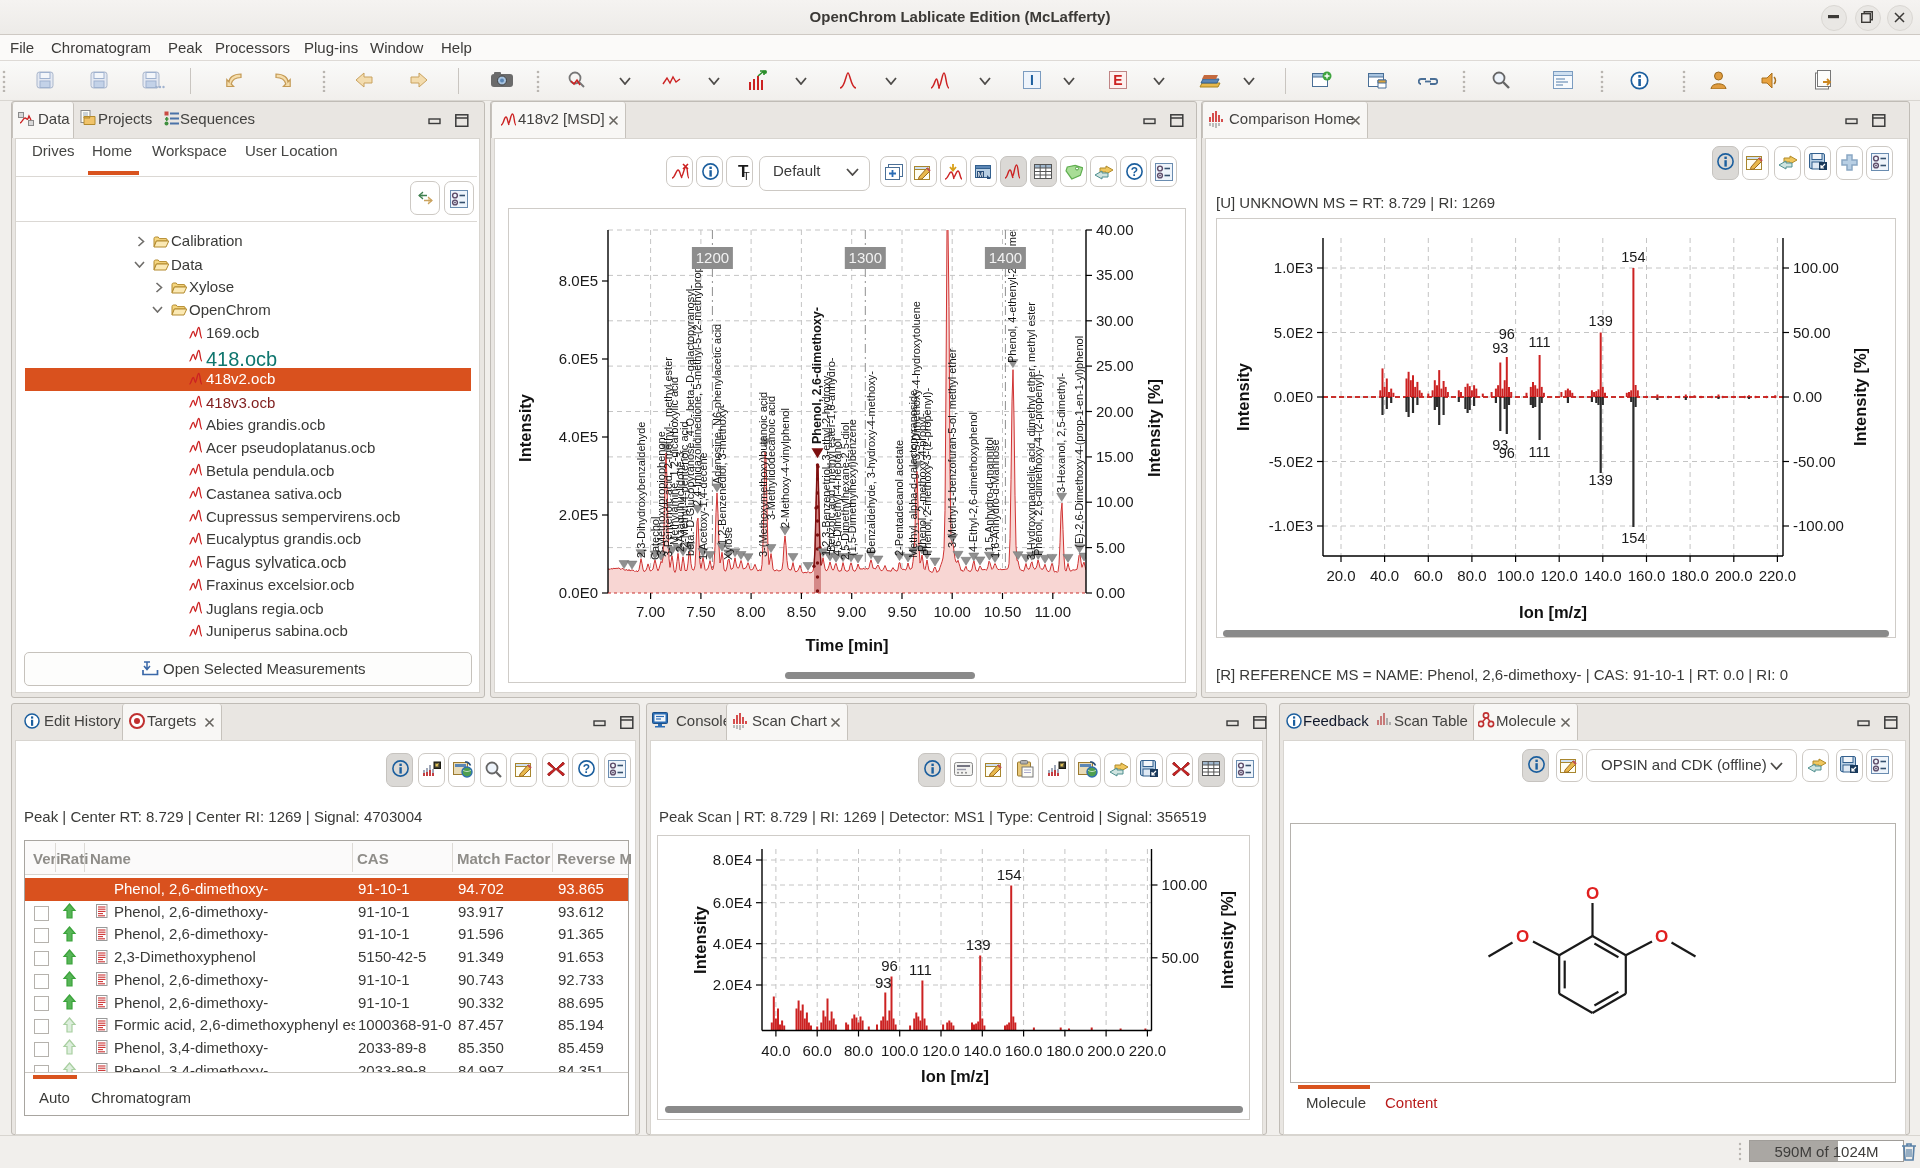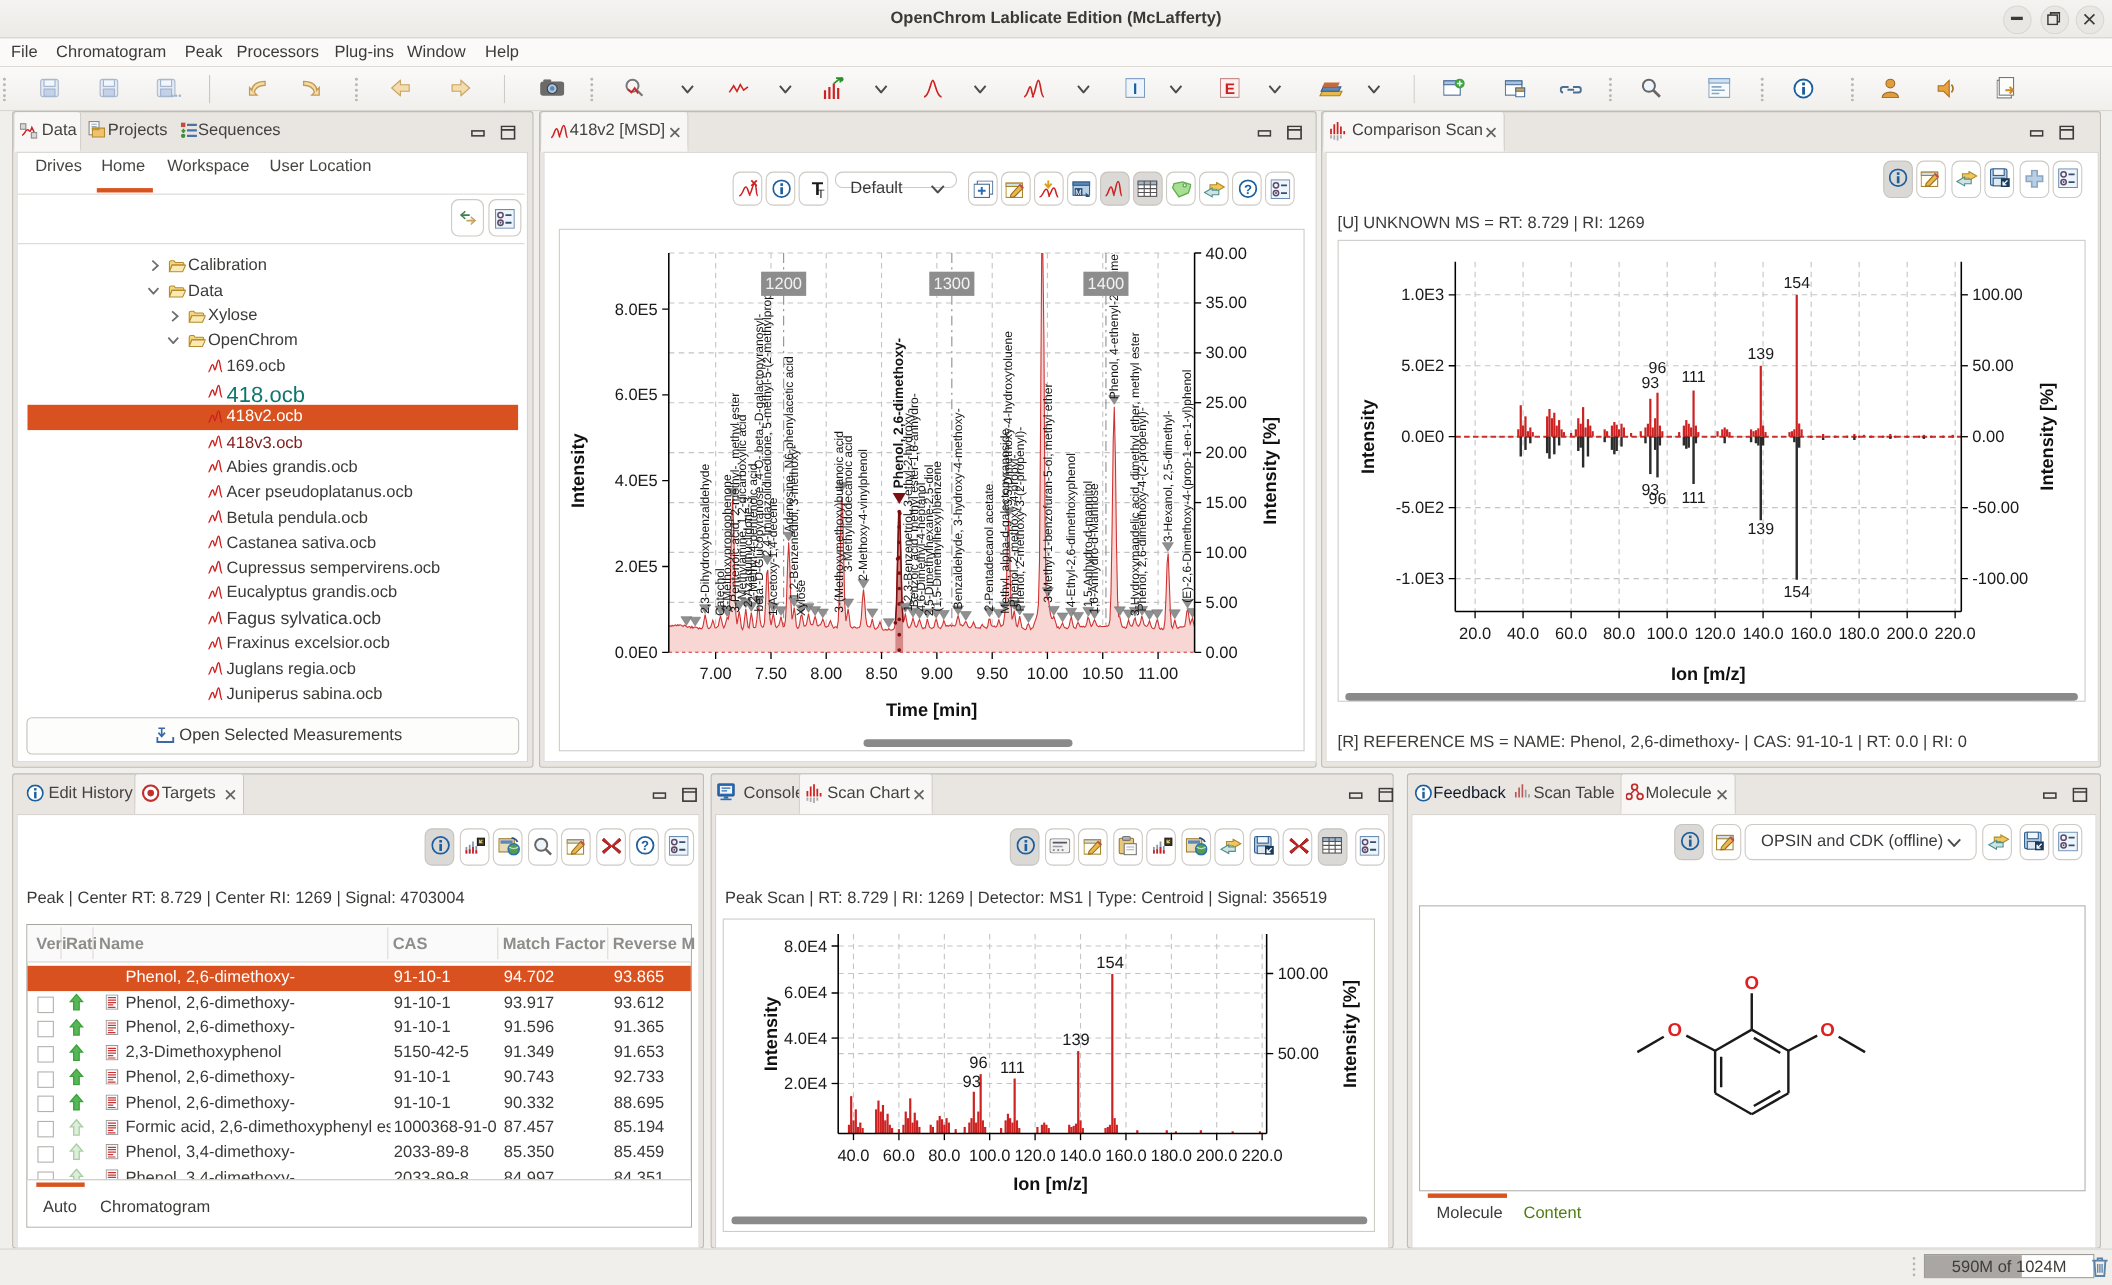--- a/index.html
+++ b/index.html
@@ -444,21 +444,21 @@
 <svg class="abs" style="left:701.5px;top:163px" width="18" height="18" viewBox="0 0 18 18">
     <circle cx="8.5" cy="8.5" r="7.6" fill="none" stroke="#1c5f9e" stroke-width="1.6"></circle>
     <rect x="7.4" y="7.2" width="2.4" height="6.4" fill="#1c5f9e"></rect>
     <rect x="7.4" y="3.6" width="2.4" height="2.4" fill="#1c5f9e"></rect>
   </svg>
 <div class="abs tbtn" style="left:726px;top:156px;width:27px;height:31px"></div>
 <svg class="abs" style="left:731.5px;top:163px" width="18" height="18" viewBox="0 0 18 18">
     <text x="6" y="14" font-size="17" font-weight="bold" font-family="Liberation Serif" fill="#1a1a1a">T</text>
     <text x="11" y="17" font-size="11" font-family="Liberation Serif" fill="#1a1a1a">T</text>
   </svg>
-<div class="abs combo" style="left:759px;top:156px;width:111px;height:15px">
+<div class="abs combo" style="left:759px;top:156px;width:111px;height:35px">
     <span style="position:absolute;left:13px;top:5px">Default</span>
   </div>
 <svg class="abs" style="left:846px;top:168px" width="13" height="8" viewBox="0 0 13 8">
     <path d="M1 1 L6.5 7 L12 1" fill="none" stroke="#4e4c49" stroke-width="1.8"></path>
   </svg>
 <div class="abs tbtn" style="left:880px;top:156px;width:27px;height:31px"></div>
 <svg class="abs" style="left:885.0px;top:164px" width="18" height="16" viewBox="0 0 18 16">
     <rect x="3.5" y="0.5" width="14" height="12" fill="#fff" stroke="#4a6f96"></rect>
     <rect x="0.5" y="3.5" width="14" height="12" fill="#fff" stroke="#4a6f96"></rect>
     <path d="M7.5 6 L7.5 13 M4 9.5 L11 9.5" stroke="#2a6cb5" stroke-width="1.8"></path>
@@ -732,21 +732,21 @@
       <line x1="11" y1="12" x2="11" y2="5" stroke-width="1.6"></line>
       <line x1="14" y1="12" x2="14" y2="9" stroke-width="1.6"></line>
     </g>
     <g stroke="#aaa">
       <line x1="2" y1="13" x2="2" y2="16" stroke-width="1.6"></line>
       <line x1="5" y1="13" x2="5" y2="17" stroke-width="1.6"></line>
       <line x1="8" y1="13" x2="8" y2="18" stroke-width="1.6"></line>
       <line x1="11" y1="13" x2="11" y2="16" stroke-width="1.6"></line>
     </g>
   </svg>
-<div class="abs" style="left:1229px;top:110px;font-size:15px;color:#434240">Comparison Scan</div>
+<div class="abs" style="left:1229px;top:110px;font-size:15px;color:#434240">Comparison Home</div>
 <svg class="abs" style="left:1350px;top:115px" width="11" height="11" viewBox="0 0 11 11">
     <path d="M1.5 1.5 L9.5 9.5 M9.5 1.5 L1.5 9.5" stroke="#67645f" stroke-width="1.6"></path>
   </svg>
 <svg class="abs" style="left:1845px;top:117px" width="13" height="10" viewBox="0 0 13 10">
     <rect x="1" y="2" width="11" height="4.5" fill="none" stroke="#3b3b3b" stroke-width="1.4"></rect>
   </svg>
 <svg class="abs" style="left:1872px;top:114px" width="14" height="13" viewBox="0 0 14 13">
     <rect x="0.8" y="0.8" width="12" height="11.5" fill="none" stroke="#3b3b3b" stroke-width="1.5"></rect>
     <line x1="0.8" y1="4" x2="12.8" y2="4" stroke="#3b3b3b" stroke-width="1.5"></line>
   </svg>
@@ -1610,21 +1610,21 @@
 <text x="1592.5" y="899" font-size="17" font-weight="bold" fill="#e02020" text-anchor="middle">O</text>
 <line x1="1559.2" y1="955.2" x2="1533" y2="941.5" stroke="#1a1a1a" stroke-width="2.2"></line>
 <text x="1522.5" y="941.5" font-size="17" font-weight="bold" fill="#e02020" text-anchor="middle">O</text>
 <line x1="1512.5" y1="942.5" x2="1488.5" y2="956.5" stroke="#1a1a1a" stroke-width="2.2"></line>
 <line x1="1625.8" y1="955.2" x2="1652" y2="941.5" stroke="#1a1a1a" stroke-width="2.2"></line>
 <text x="1661.5" y="941.5" font-size="17" font-weight="bold" fill="#e02020" text-anchor="middle">O</text>
 <line x1="1671.5" y1="942.5" x2="1695.5" y2="956.5" stroke="#1a1a1a" stroke-width="2.2"></line>
 </svg>
 <div class="abs" style="left:1298px;top:1085px;width:72px;height:4px;background:#d9531e"></div>
 <div class="abs" style="left:1306px;top:1094px;font-size:15px;color:#3a3a38">Molecule</div>
-<div class="abs" style="left:1385px;top:1094px;font-size:15px;color:#4d7c0f">Content</div>
+<div class="abs" style="left:1385px;top:1094px;font-size:15px;color:#b91c1c">Content</div>
 <div class="abs" style="left:0px;top:1135px;width:1920px;height:33px;background:#f1efec;border-top:1px solid #d8d5d0"></div>
 <svg class="abs" style="left:1738px;top:1142px" width="6" height="20" viewBox="0 0 6 20">
     <g fill="#b9b5b0">
       <circle cx="2" cy="2" r="1.2"></circle>
       <circle cx="2" cy="7" r="1.2"></circle>
       <circle cx="2" cy="12" r="1.2"></circle>
       <circle cx="2" cy="17" r="1.2"></circle>
     </g>
   </svg>
 <div class="abs" style="left:1749px;top:1140px;width:155px;height:22px;background:#fff;border:1px solid #a09d99;box-sizing:border-box"></div>

